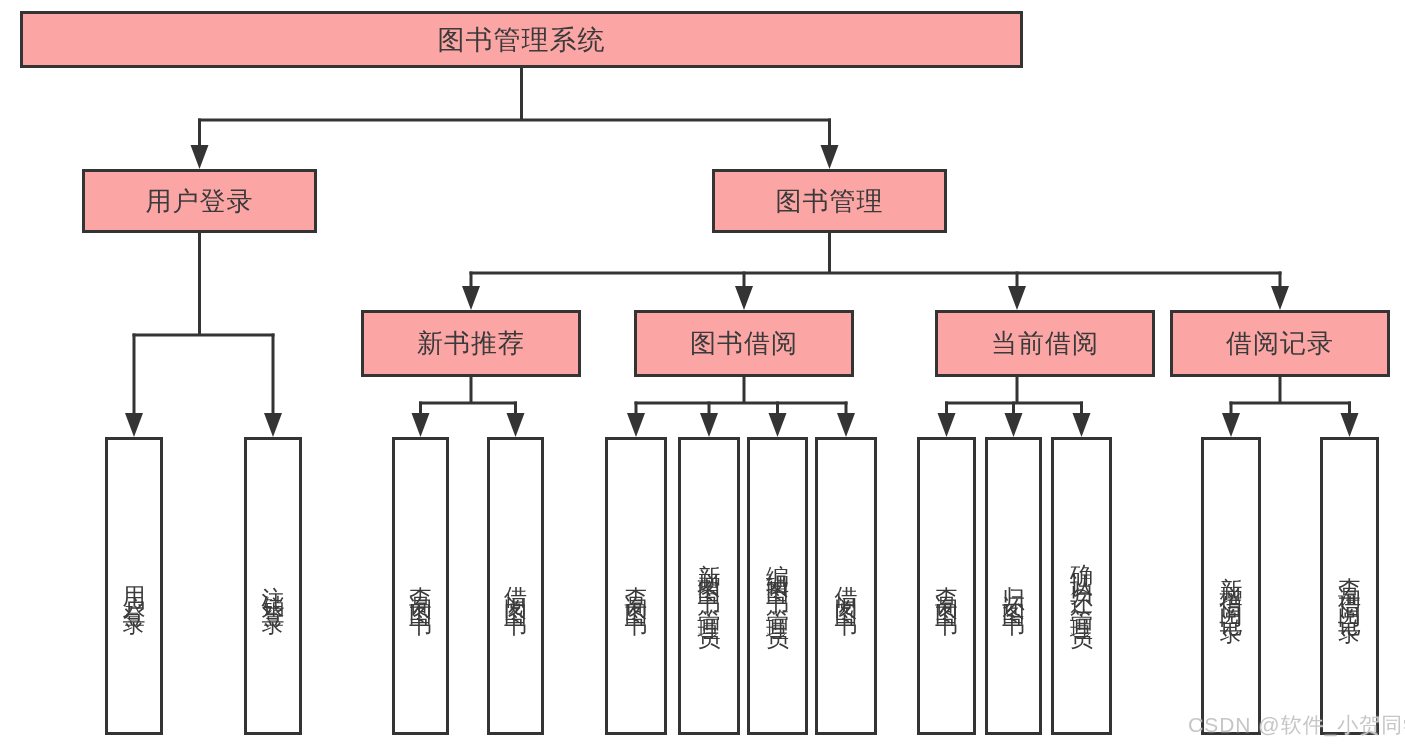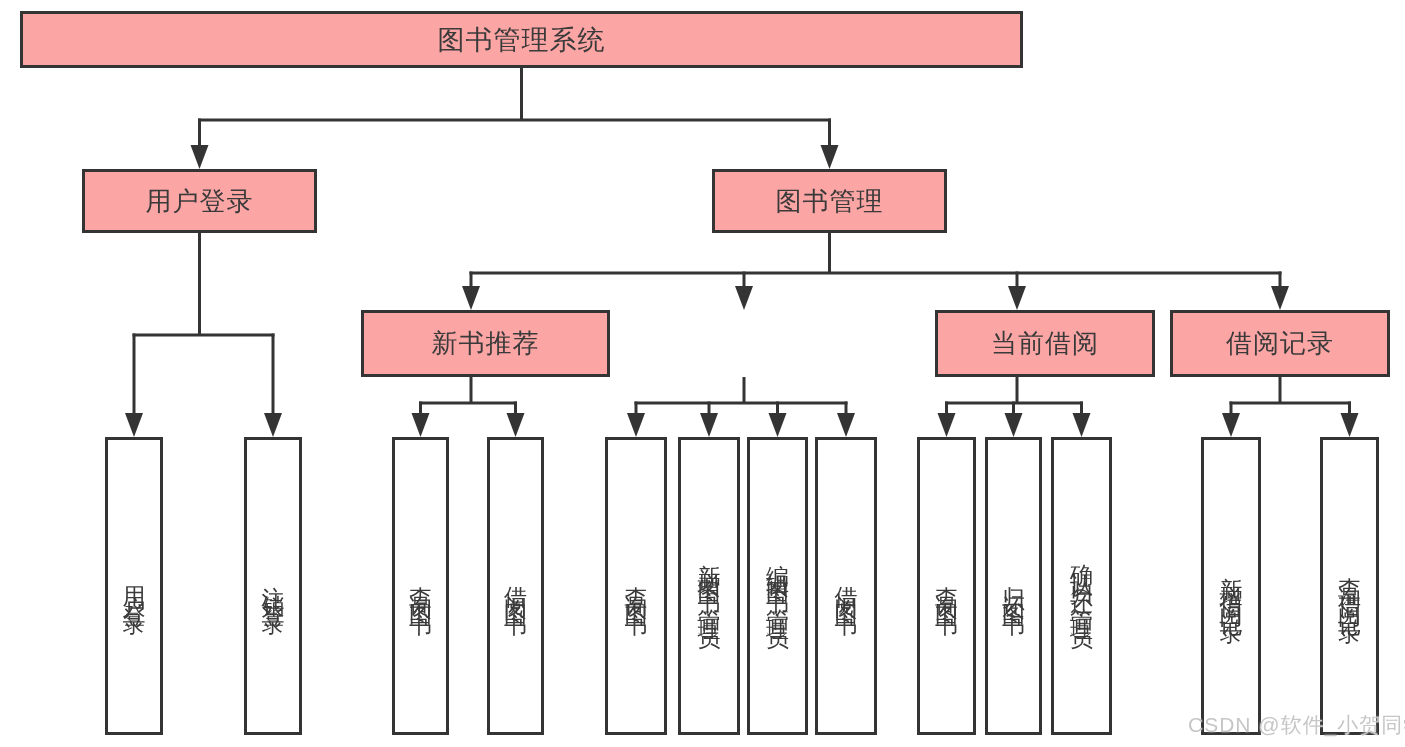--- a/index.html
+++ b/index.html
@@ -104,21 +104,22 @@
       <polygon points="1231,437 1222,413 1240,413"></polygon>
       <polygon points="1349.5,437 1340.5,413 1358.5,413"></polygon>
     </g>
   </svg>
 
   <div class="node root h" style="left:20px;top:11px;width:1003px;height:57px;">图书管理系统</div>
 
   <div class="node h" style="left:82px;top:169px;width:235px;height:64px;">用户登录</div>
   <div class="node h" style="left:712px;top:169px;width:235px;height:64px;">图书管理</div>
 
-  <div class="node h" style="left:361px;top:310px;width:249px;height:67px;">新书推荐</div>
+  <div class="node h" style="left:361px;top:310px;width:220px;height:67px;">新书推荐</div>
+  <div class="node h" style="left:634px;top:310px;width:220px;height:67px;">图书借阅</div>
   <div class="node h" style="left:907px;top:310px;width:220px;height:67px;margin-left:28px;">当前借阅</div>
   <div class="node h" style="left:1170px;top:310px;width:220px;height:67px;">借阅记录</div>
 
   <div class="leaf" style="left:105px;top:437px;width:58px;height:298px;">
     <span>用户登录</span>
     </div>
   <div class="leaf" style="left:244px;top:437px;width:58px;height:298px;">
     <span>注销登录</span>
     </div>
 

